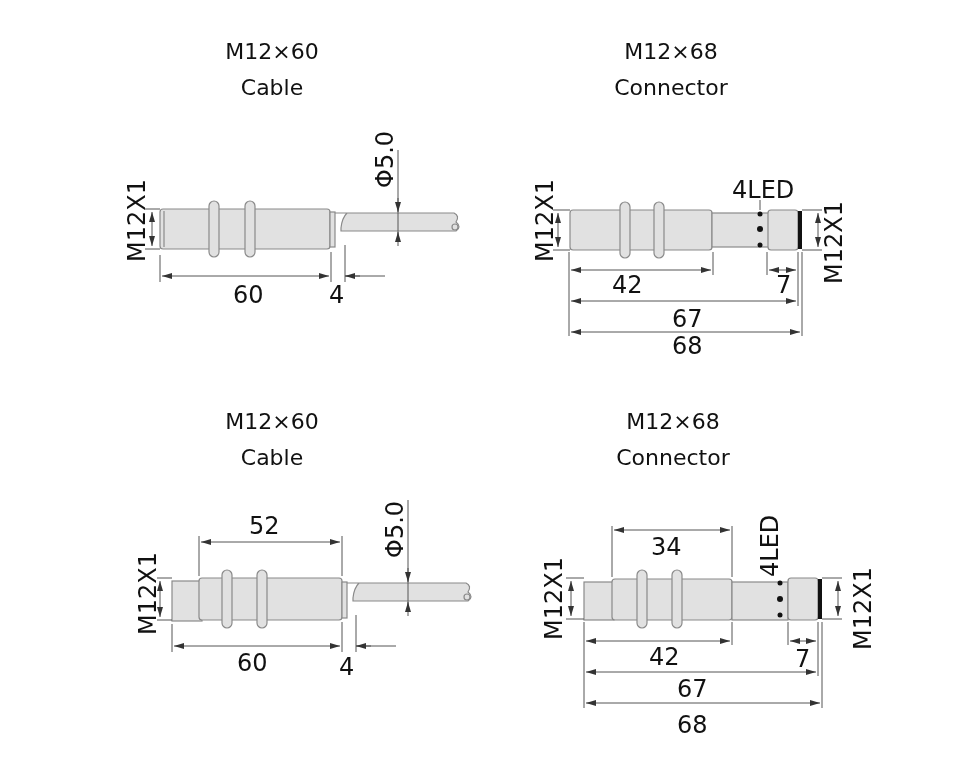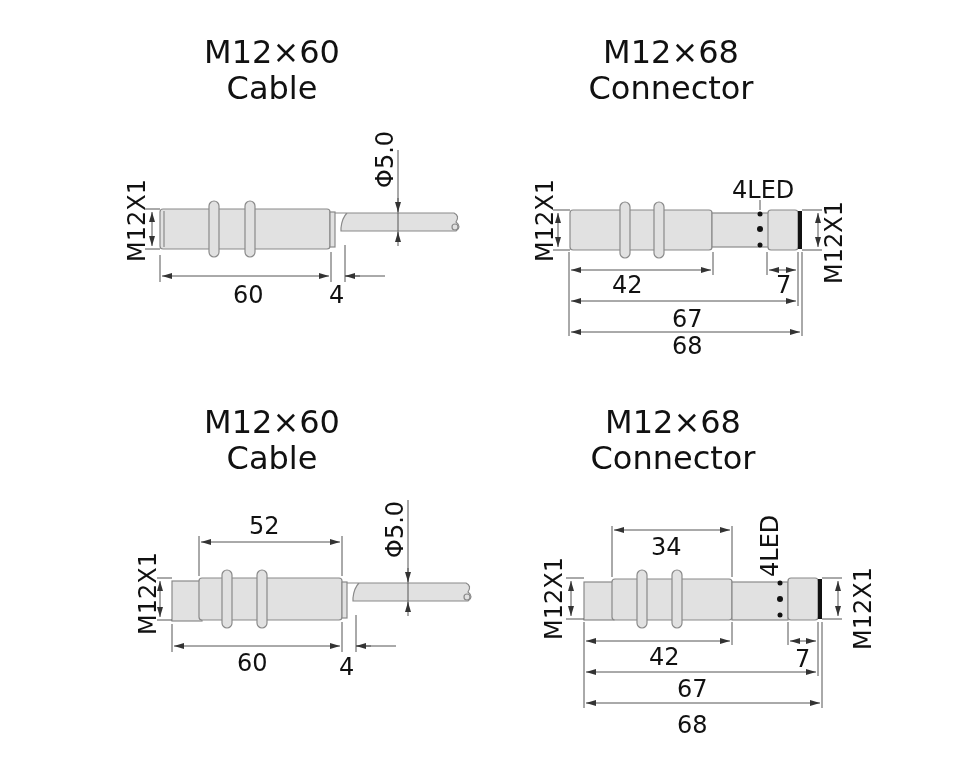--- a/index.html
+++ b/index.html
@@ -1,18 +1,18 @@
 <!DOCTYPE html>
 <html><head>
 <meta charset="utf-8">
 <style>
   html, body { margin: 0; padding: 0; background: #ffffff; }
   body { width: 974px; height: 759px; position: relative; overflow: hidden;
          font-family: "DejaVu Sans", sans-serif; color: #111; }
-  .title { position: absolute; text-align: center; width: 300px; font-size: 32px; line-height: 36px; }
+  .title { position: absolute; text-align: center; width: 300px; font-size: 22px; line-height: 36px; }
   .title .l1, .title .l2 { display: block; }
   svg.canvas { position: absolute; left: 0; top: 0; }
   svg text { font-family: "DejaVu Sans", sans-serif; fill: #111; }
   .body { fill: #e1e1e1; stroke: #8a8a8a; stroke-width: 1.2; }
   .dim { stroke: #555; stroke-width: 1; fill: none; }
   .lbl { font-size: 24px; }
 </style>
 </head>
 <body>
 

